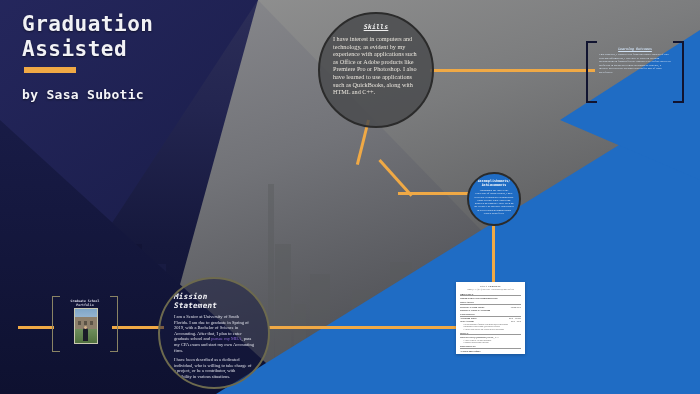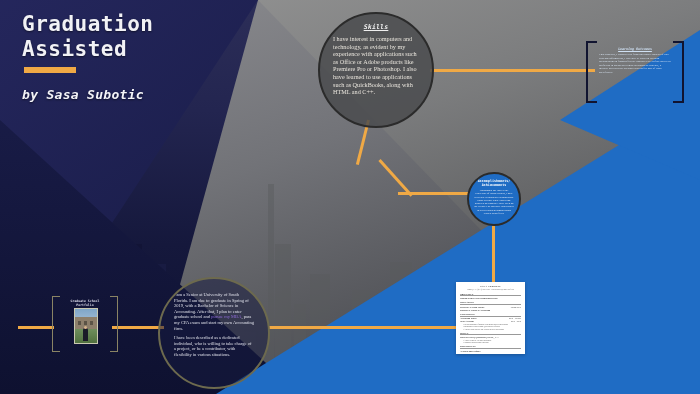--- a/index.html
+++ b/index.html
@@ -77,21 +77,21 @@
     color:#f2f2f6;
     letter-spacing:.5px;
     white-space:pre-line;
     text-shadow:0 1px 2px rgba(0,0,0,.5);
   }
   .title-rule{
     width:52px;height:6px;background:#f0a945;margin:5px 0 0 2px;
   }
   .title-sub{
     font-family:"DejaVu Sans Mono", monospace;
-    font-style:italic;font-weight:bold;
+    font-weight:bold;
     font-size:13px;color:#f4f4f8;
     margin-top:14px;letter-spacing:.3px;
     text-shadow:0 1px 2px rgba(0,0,0,.5);
   }
 
   
   .conn{position:absolute;background:#f0a945;z-index:20;}
 
   
   .circle{
@@ -315,20 +315,21 @@
     </div>
   </div>
 
   <div class="circle c-accomp" data-interactable="true">
     <div class="hd" style="white-space:pre-line;" data-interactable="false">Accomplishments/
 Achievements</div>
     <div class="bd" data-interactable="false">Throughout my time at the University of South Florida, I have been able to maintain a strong grade point average while also being involved on campus. I have been on the Dean's List and have participated in several student organizations related to my field.</div>
   </div>
 
   <div class="circle c-mission" data-interactable="true">
+    <div class="hd" data-interactable="false">Mission Statement</div>
     <div class="bd" data-interactable="false">
       <p data-interactable="false"><span data-interactable="false">I am a Senior at University of South Florida. I am due to graduate in Spring of 2019, with a Bachelor of Science in Accounting. After that, I plan to enter graduate school and </span><span class="hl" data-interactable="false">pursue my MBA</span><span data-interactable="false">, pass my CPA exam and start my own Accounting firm.</span></p>
       <p data-interactable="false">I have been described as a dedicated individual, who is willing to take charge of a project, or be a contributor, with flexibility in various situations.</p>
     </div>
   </div>
 
   <div class="photo-frame" data-interactable="true">
     <div class="br l" data-interactable="false"></div>
     <div class="br r" data-interactable="false"></div>
     <div class="cap" style="white-space:pre-line;" data-interactable="false">Graduate School

